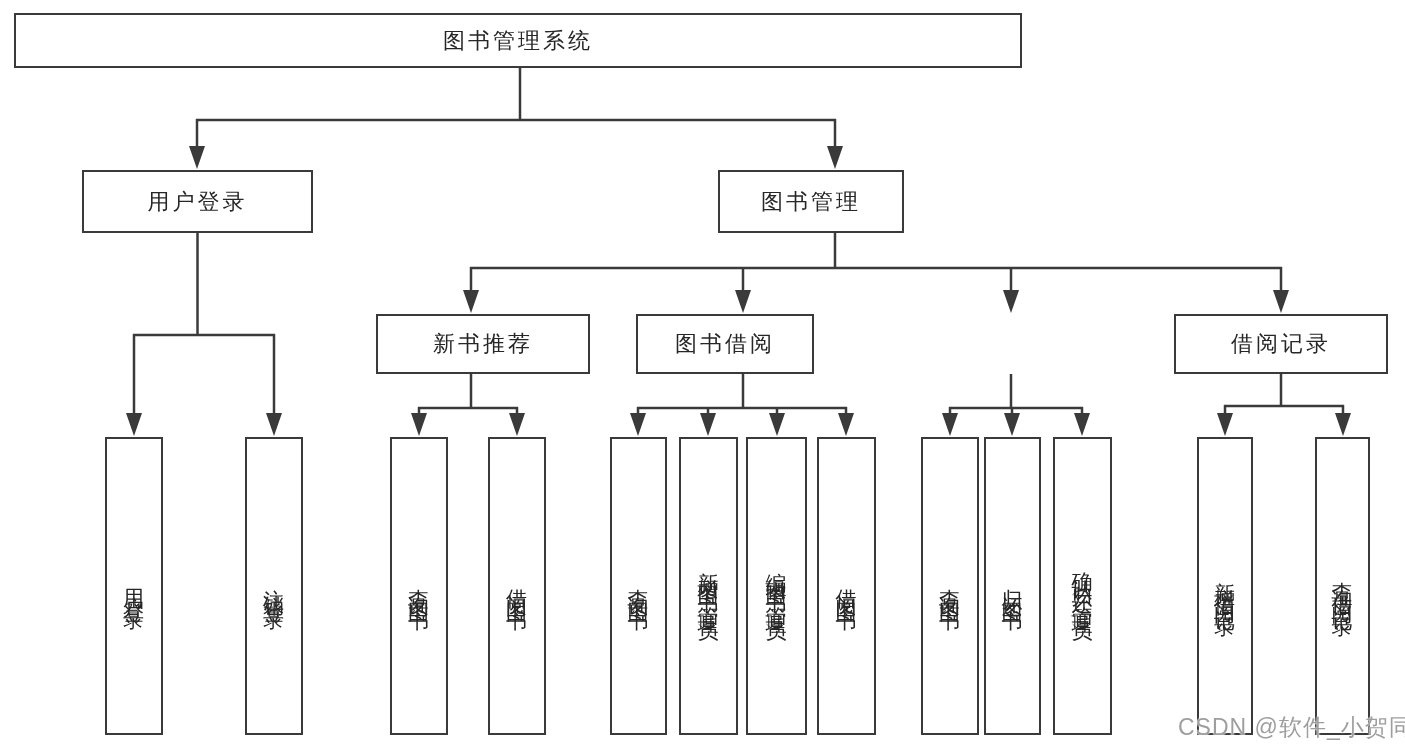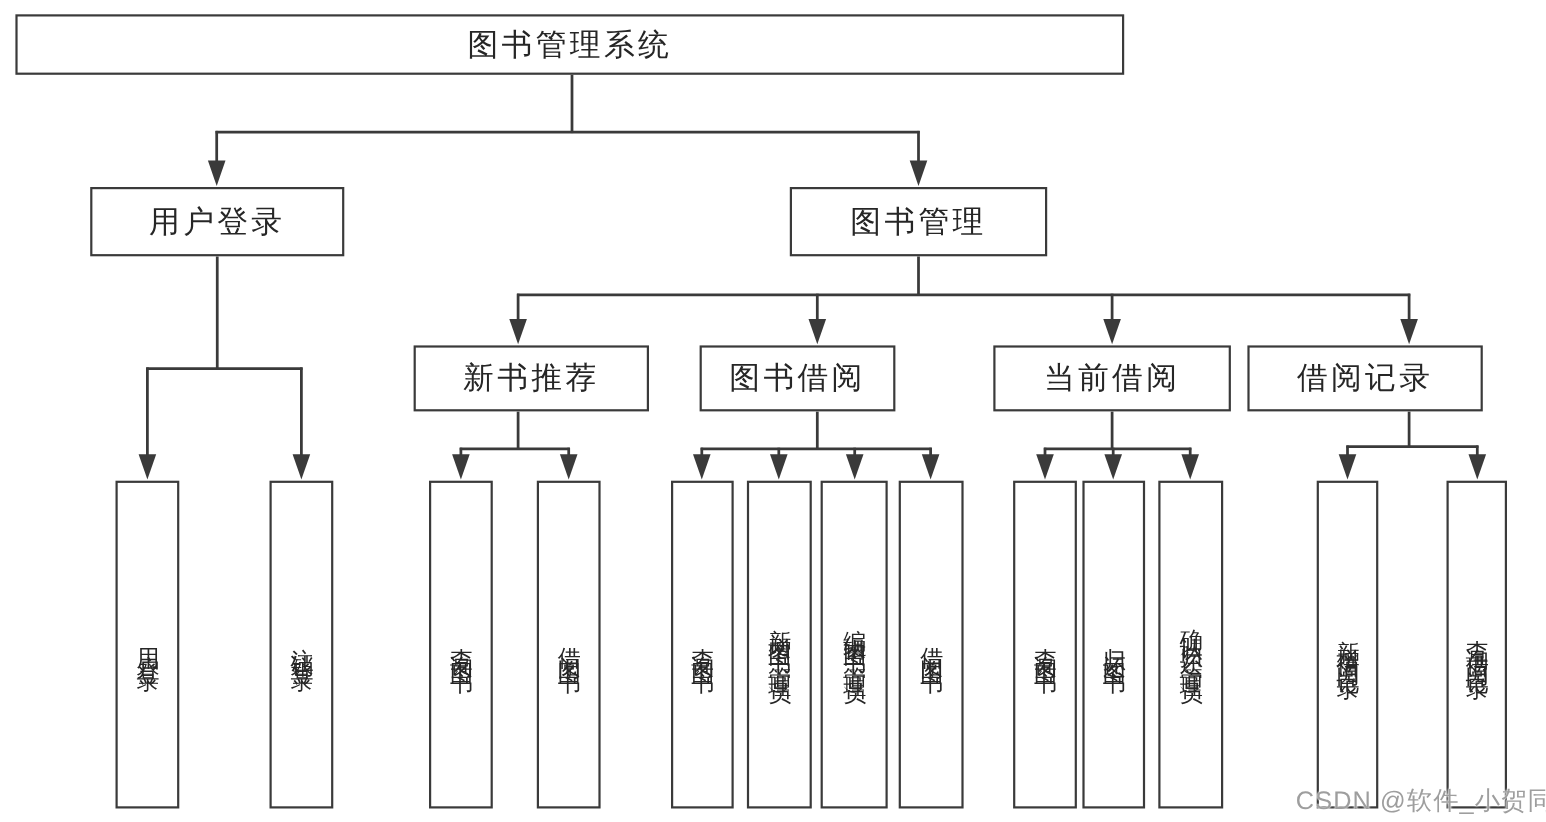--- a/index.html
+++ b/index.html
@@ -8,21 +8,21 @@
     font-family:"Liberation Sans","DejaVu Sans",sans-serif;overflow:hidden;
   }
   svg.connectors{position:absolute;left:0;top:0;z-index:1;}
   svg.connectors line{stroke:#3a3a3a;stroke-width:2.5;}
   svg.connectors polygon{fill:#3a3a3a;}
   .box{
     position:absolute;z-index:2;background:#ffffff;border:2.5px solid #3a3a3a;
     box-sizing:border-box;display:flex;align-items:center;justify-content:center;
     color:#262626;
   }
-  .h-label{font-size:28px;letter-spacing:3px;white-space:nowrap;}
+  .h-label{font-size:22px;letter-spacing:3px;white-space:nowrap;}
   .v-label{
     writing-mode:vertical-rl;text-orientation:mixed;
     font-size:21px;letter-spacing:7px;line-height:1;white-space:nowrap;
   }
   .watermark{
     position:absolute;z-index:3;left:1178px;top:712px;
     font-size:23px;color:#9e9e9e;letter-spacing:1px;white-space:nowrap;
     text-shadow:0 0 2px #ffffff,0 0 2px #ffffff;
   }
 </style>
@@ -107,34 +107,31 @@
     </g>
   </svg>
 
   <div class="box" style="left:14px;top:13px;width:1008px;height:55px">
     <span class="h-label">图书管理系统</span>
   </div>
 
   <div class="box" style="left:82px;top:170px;width:231px;height:63px">
     <span class="h-label">用户登录</span>
   </div>
-  <div class="box" style="left:718px;top:170px;width:234px;height:63px">
+  <div class="box" style="left:718px;top:170px;width:186px;height:63px">
     <span class="h-label">图书管理</span>
   </div>
 
   <div class="box" style="left:376px;top:314px;width:214px;height:60px">
     <span class="h-label">新书推荐</span>
   </div>
   <div class="box" style="left:636px;top:314px;width:178px;height:60px">
     <span class="h-label">图书借阅</span>
   </div>
-  <div class="box" style="left:903px;top:314px;width:216px;height:60px">
-    <span class="h-label">当前借阅</span>
-  </div>
-  <div class="box" style="left:1134px;top:314px;width:214px;height:60px">
+  <div class="box" style="left:1174px;top:314px;width:214px;height:60px">
     <span class="h-label">借阅记录</span>
   </div>
 
   <div class="box" style="left:105px;top:437px;width:58px;height:298px">
     <span class="v-label">用户登录</span>
   </div>
   <div class="box" style="left:245px;top:437px;width:58px;height:298px">
     <span class="v-label">注销登录</span>
   </div>
 

